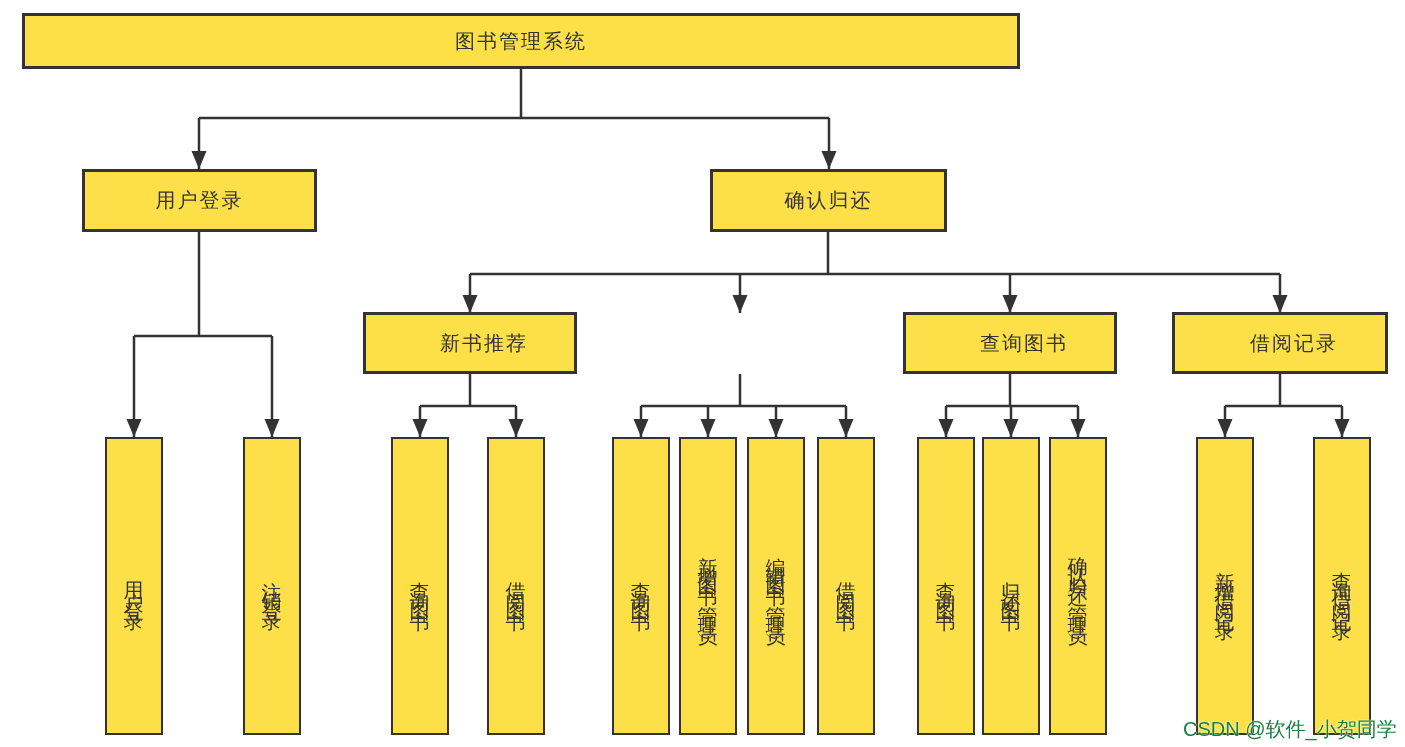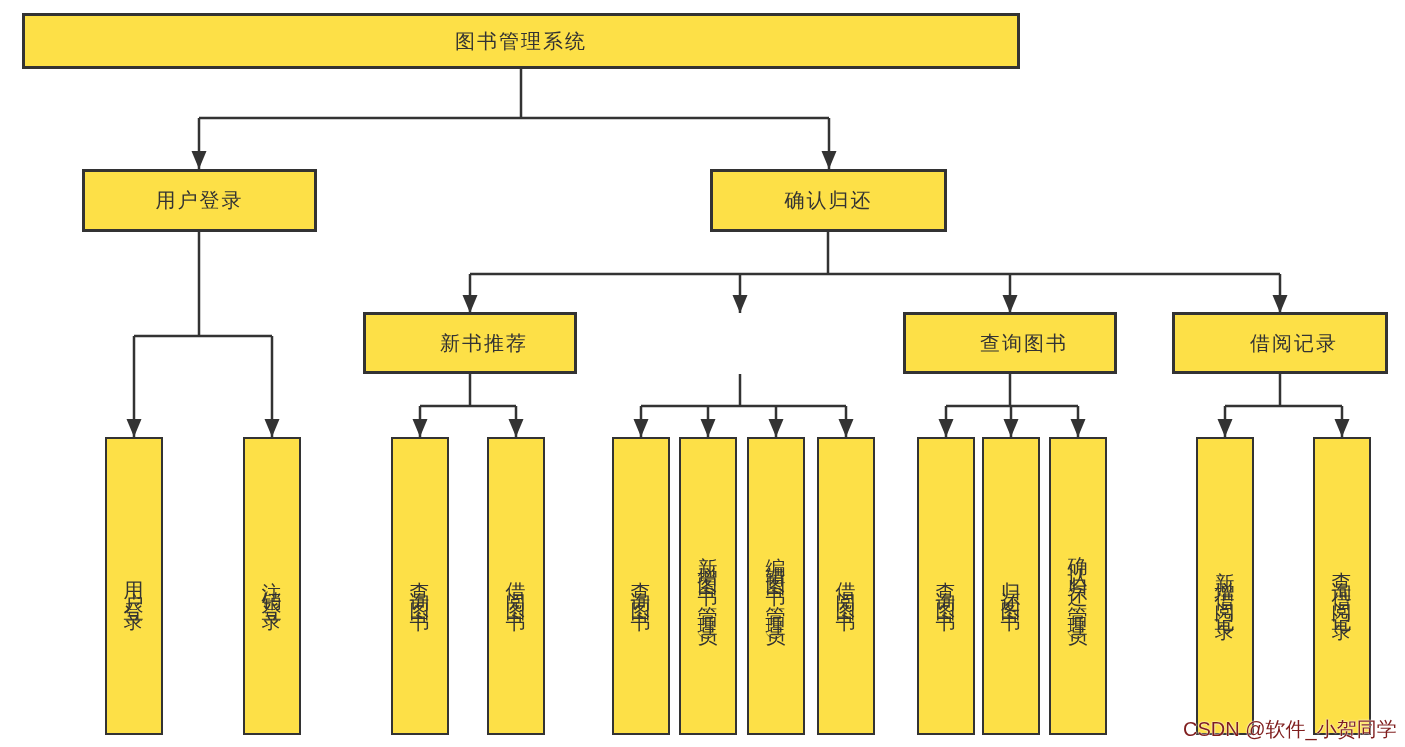--- a/index.html
+++ b/index.html
@@ -72,21 +72,21 @@
   .leaf.p9  { left: 982px; }
   .leaf.p10 { left: 1049px; }
   .leaf.p11 { left: 1196px; }
   .leaf.p12 { left: 1313px; }
   .watermark {
     position: absolute;
     left: 1183px;
     top: 716px;
     z-index: 3;
     font-size: 20px;
-    color: #7f1d1d;
+    color: #15803d;
     text-shadow: 0 0 2px #ffffff, 0 0 1px #ffffff;
     white-space: nowrap;
   }
 </style>
 </head>
 <body>
 
 <div class="canvas">
 
   <svg class="connectors" width="1405" height="747" viewBox="0 0 1405 747" fill="none" stroke="#333333" stroke-width="2.5">

